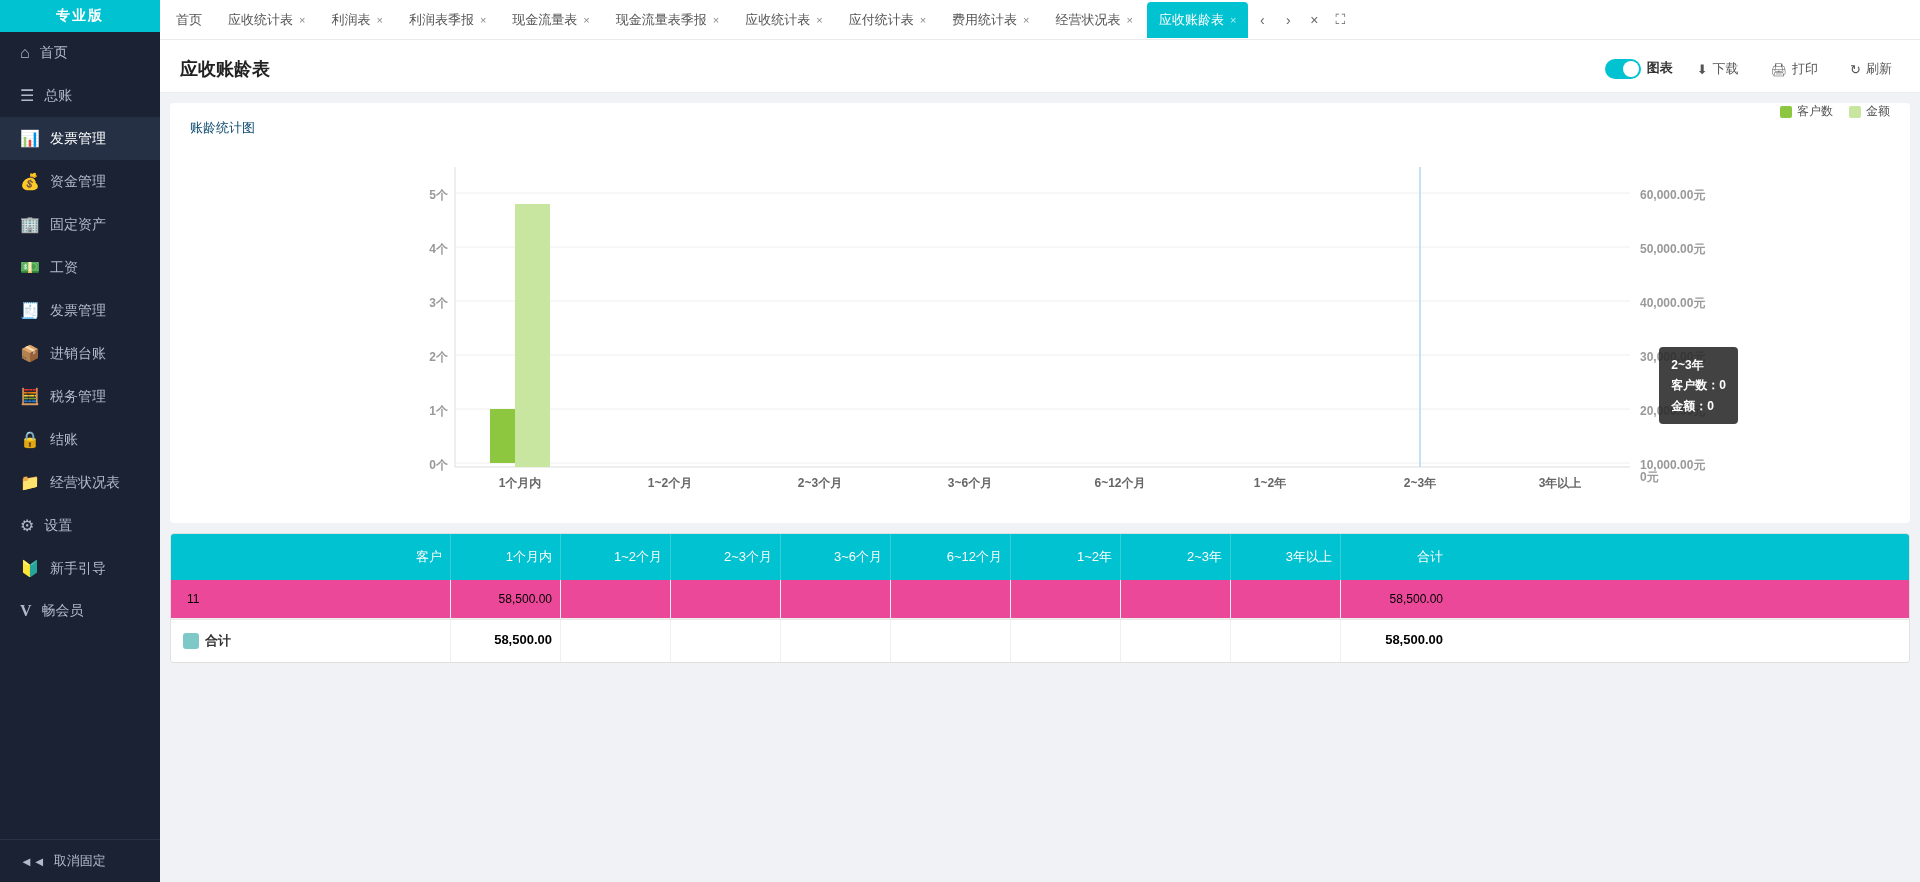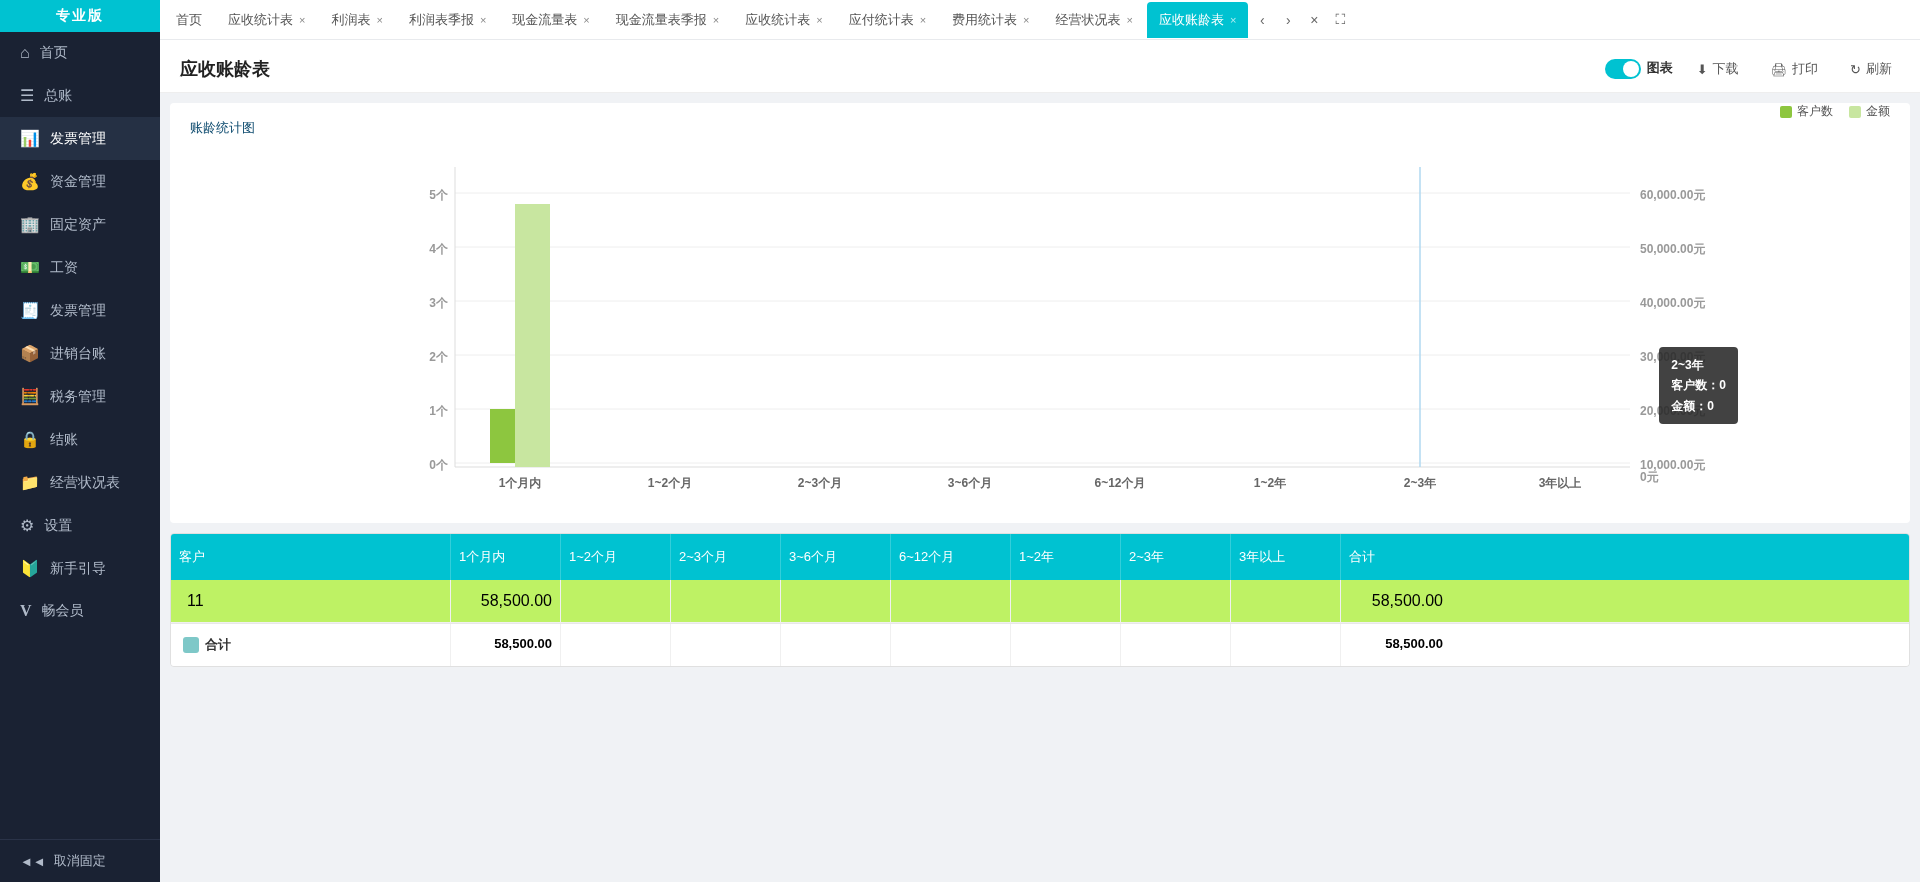--- a/index.html
+++ b/index.html
@@ -214,29 +214,29 @@
     }
     .table-header {
       display: grid;
       grid-template-columns: 280px 110px 110px 110px 110px 120px 110px 110px 110px 110px;
       background: #00c2d1;
       color: #fff;
       font-size: 13px;
     }
     .table-header .th {
       padding: 14px 8px;
-      text-align: left;
+      text-align: right;
       border-right: 1px solid rgba(255,255,255,0.2);
     }
     .table-header .th:last-child { border-right: none; }
     .table-row-data {
       display: grid;
       grid-template-columns: 280px 110px 110px 110px 110px 120px 110px 110px 110px 110px;
-      background: #bef264;
-      font-size: 16px;
+      background: #ec4899;
+      font-size: 12px;
       border-bottom: 1px solid #f0f0f0;
     }
     .table-row-data .td {
       padding: 12px 8px;
       text-align: right;
       border-right: 1px solid #f0f0f0;
     }
     .table-row-data .td:first-child { text-align: left; padding-left: 16px; }
     .table-row-data .td:last-child { border-right: none; }
     .table-row-total {

